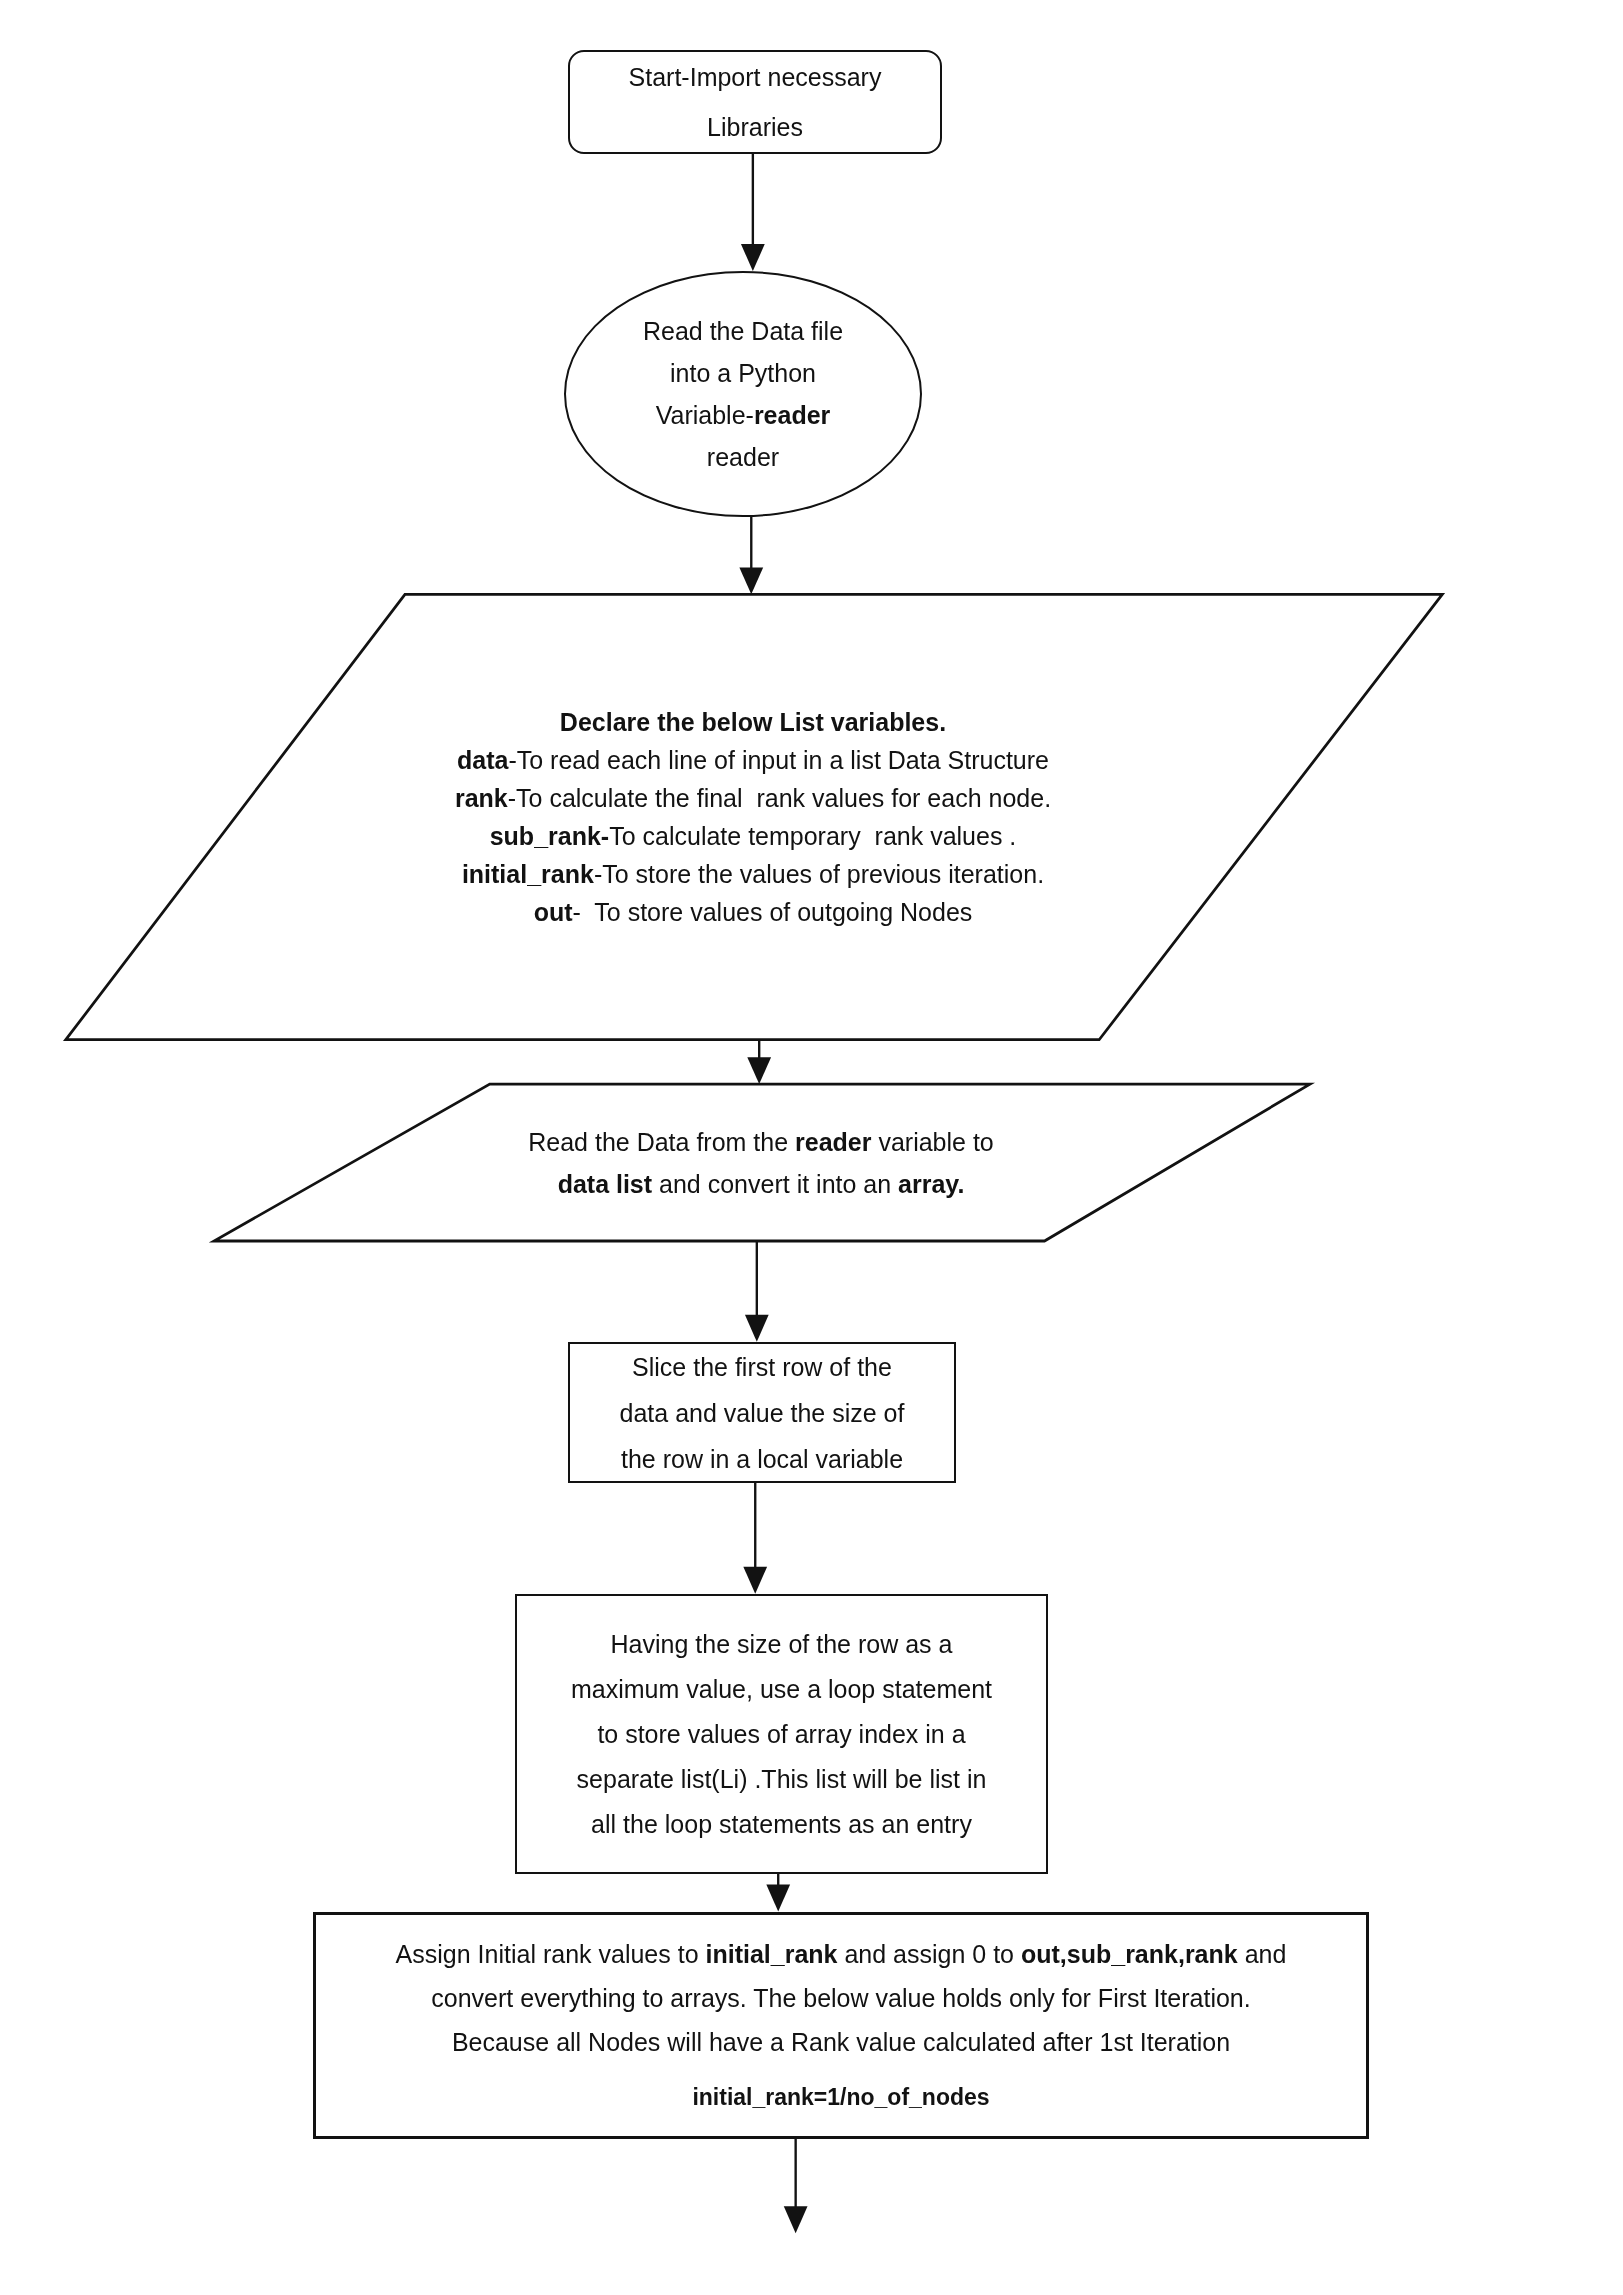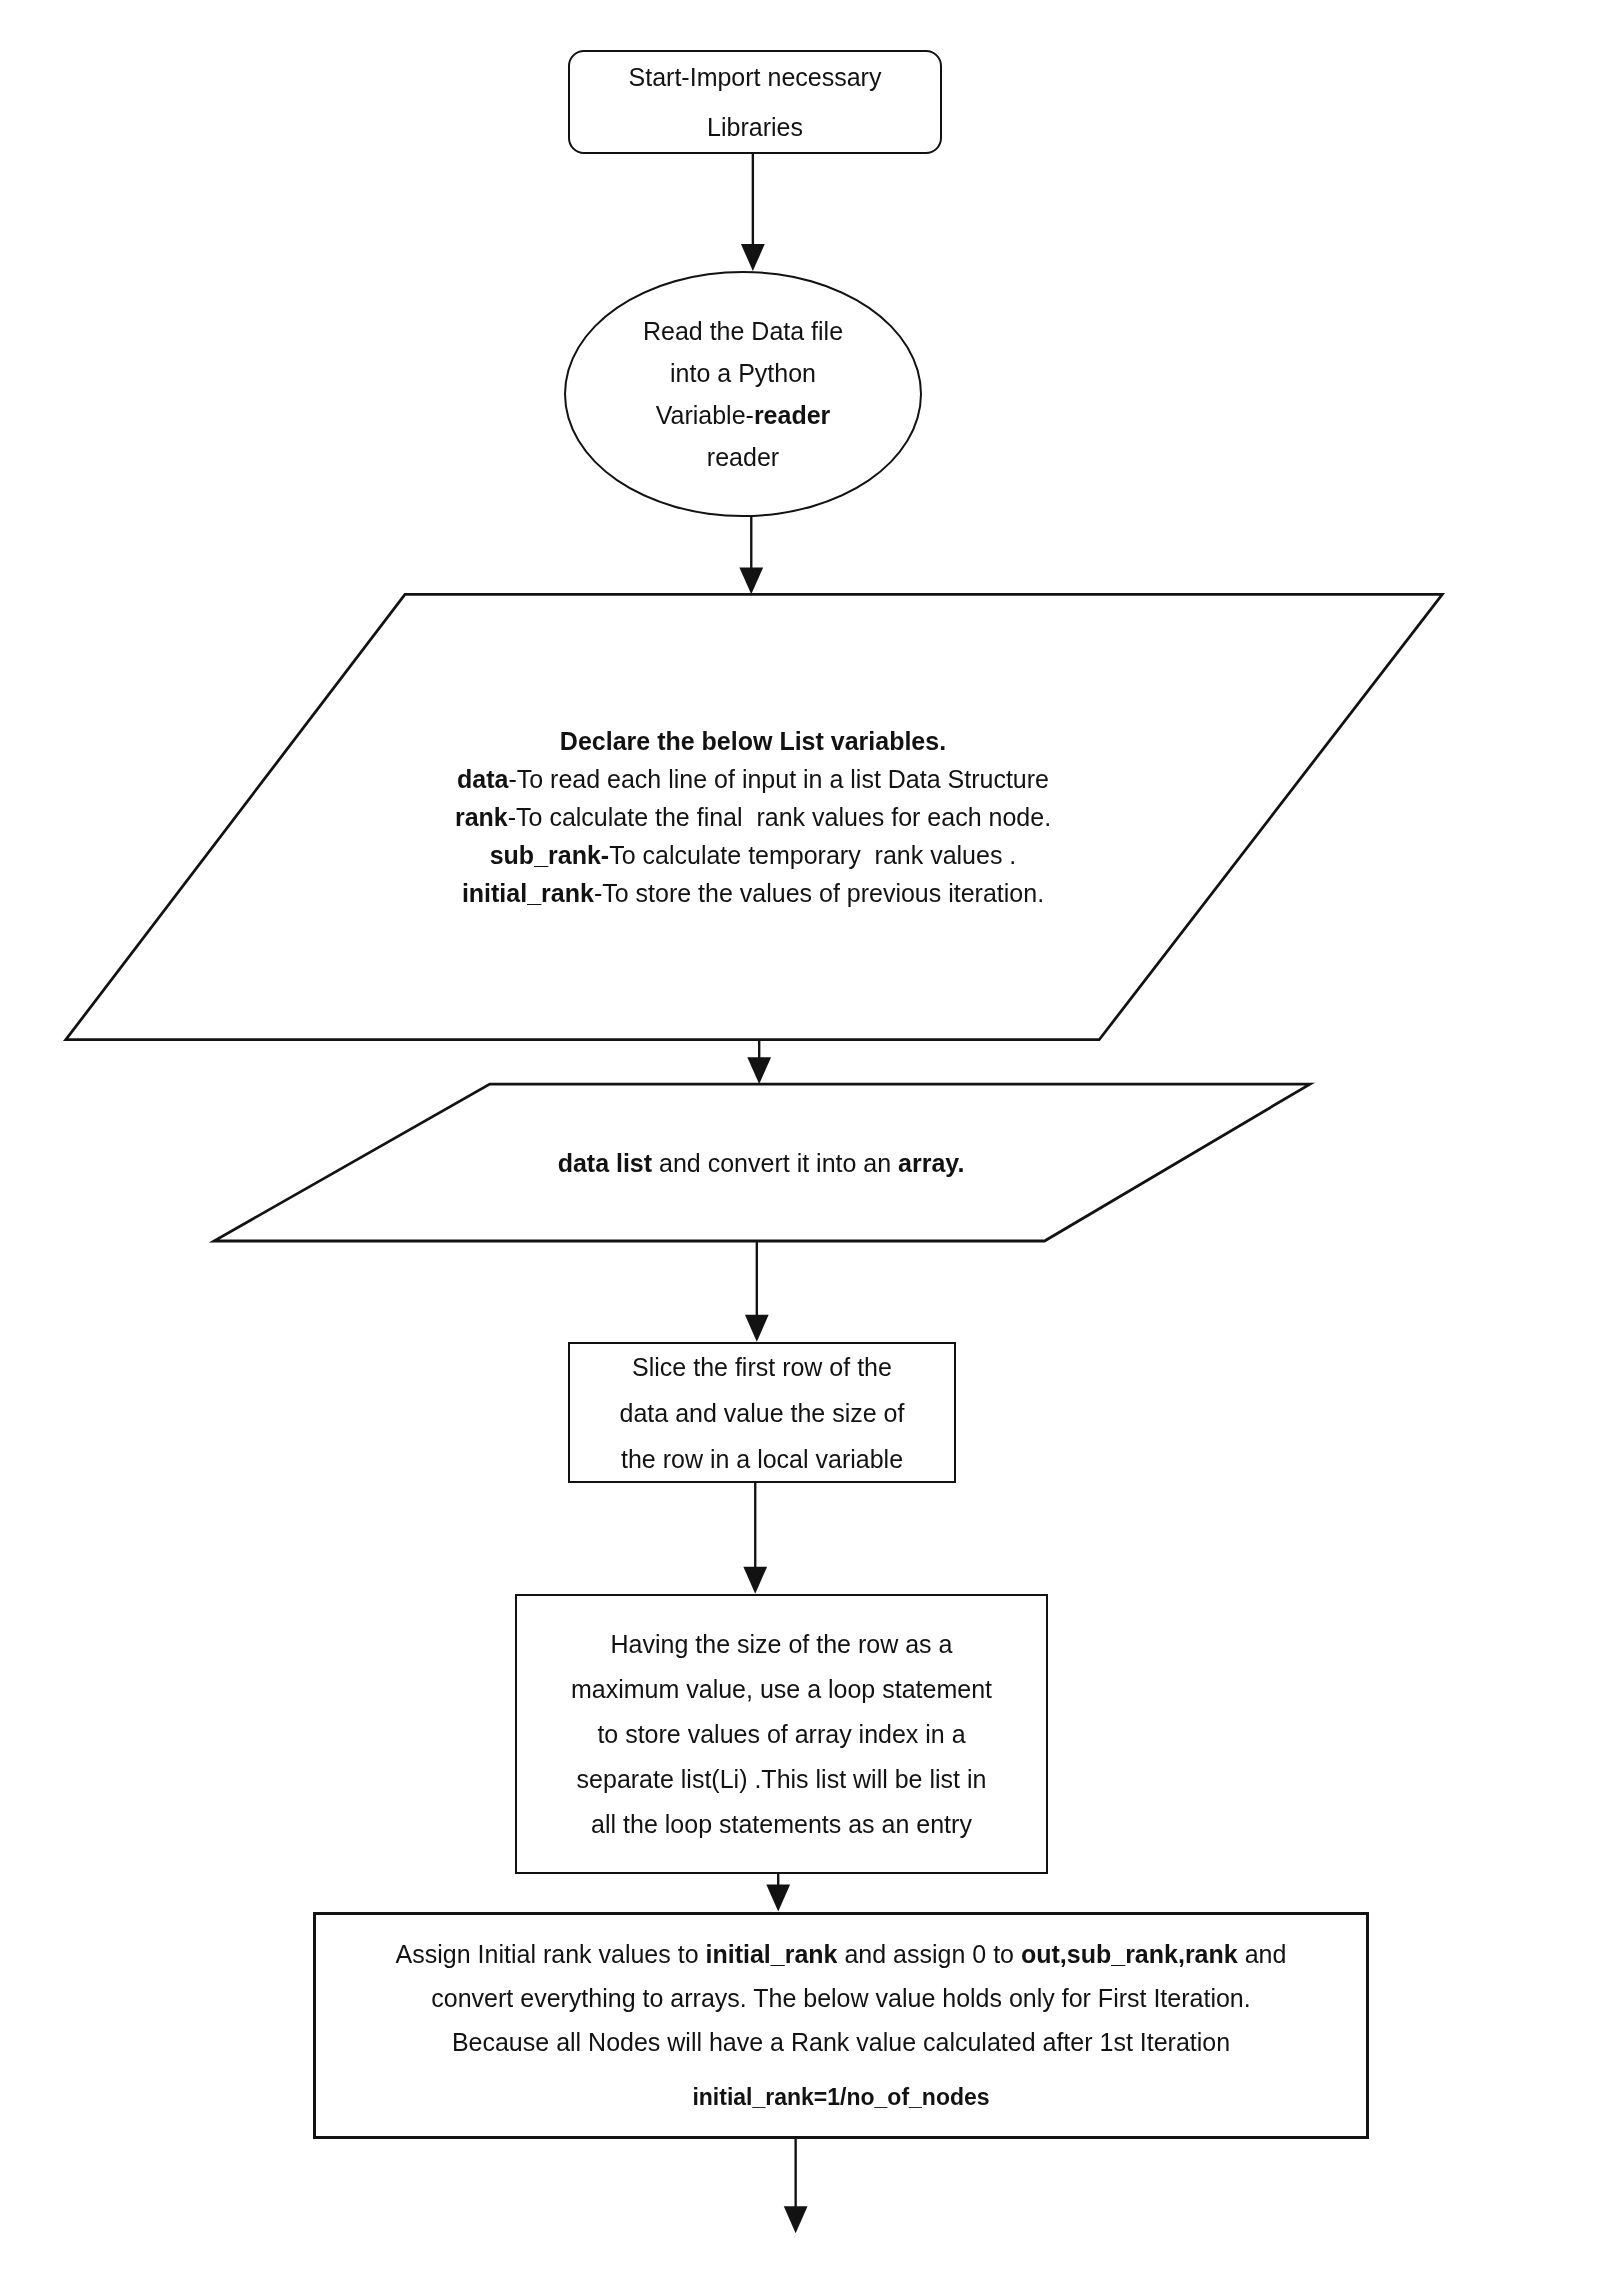--- a/index.html
+++ b/index.html
@@ -83,23 +83,25 @@
     <div class="tline"><span>Variable-</span><b>reader</b></div>
     <div class="tline"><span>reader</span></div>
   </div>
 
   <div class="txt lh48" style="left:119px;top:594px;width:1268px;height:445px;">
     <div class="tline"><b>Declare the below List variables.</b></div>
     <div class="tline"><b>data</b><span>-To read each line of input in a list Data Structure</span></div>
     <div class="tline"><b>rank</b><span>-To calculate the final  rank values for each node.</span></div>
     <div class="tline"><b>sub_rank-</b><span>To calculate temporary  rank values .</span></div>
     <div class="tline"><b>initial_rank</b><span>-To store the values of previous iteration.</span></div>
+    <div class="tline"><b>out</b><span>-  To store values of outgoing Nodes</span></div>
   </div>
 
   <div class="txt lh53" style="left:238px;top:1084px;width:1046px;height:157px;">
+    <div class="tline"><span>Read the Data from the </span><b>reader</b><span> variable to</span></div>
     <div class="tline"><b>data list</b><span> and convert it into an </span><b>array.</b></div>
   </div>
 
   <div class="shape node-flex lh58" style="left:568px;top:1342px;width:388px;height:141px;">
     <div class="tline"><span>Slice the first row of the</span></div>
     <div class="tline"><span>data and value the size of</span></div>
     <div class="tline"><span>the row in a local variable</span></div>
   </div>
 
   <div class="shape node-flex lh57" style="left:515px;top:1594px;width:533px;height:280px;">

